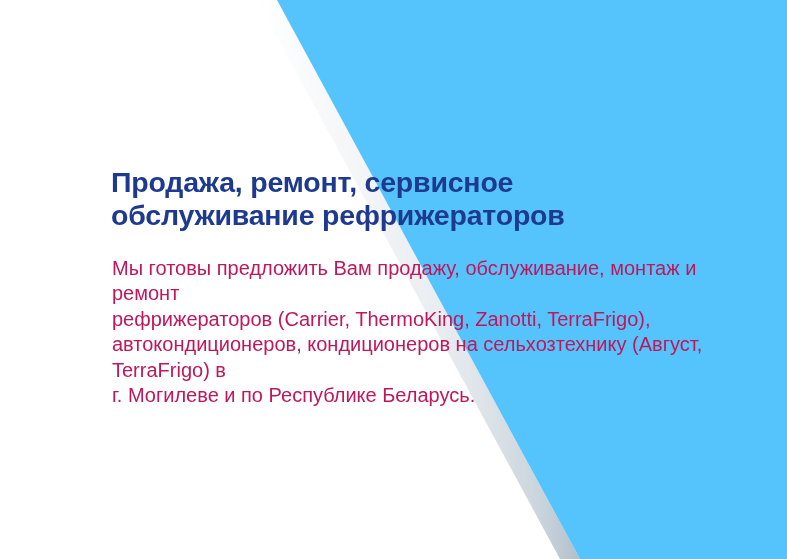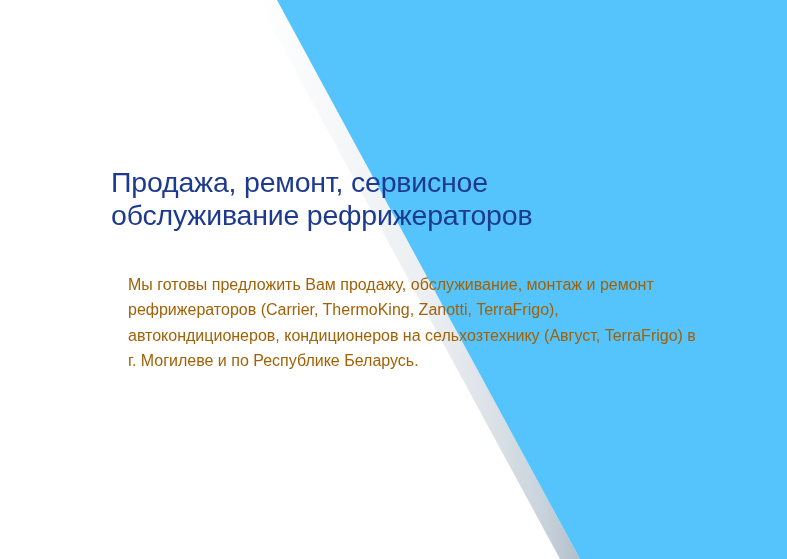--- a/index.html
+++ b/index.html
@@ -50,36 +50,36 @@
   }
 
   .hero-heading {
     position: absolute;
     left: 111px;
     top: 166px;
     width: 600px;
     margin: 0;
     font-size: 28.5px;
     line-height: 33px;
-    font-weight: normal;
+    font-weight: bold;
     letter-spacing: -0.2px;
     color: #1d3a8f;
     white-space: pre-line;
   }
 
   .hero-paragraph {
     position: absolute;
     left: 112px;
     top: 256px;
     width: 626px;
-    margin: 16px;
-    font-size: 16px;
+    margin: 0;
+    font-size: 20px;
     line-height: 25.4px;
     font-weight: normal;
-    color: #a16207;
+    color: #be185d;
     white-space: pre-line;
   }
 </style>
 </head>
 <body>
 
 <div id="hero-banner">
 
   <div class="diagonal-shape">
     <svg viewBox="0 0 787 559" xmlns="http://www.w3.org/2000/svg">

